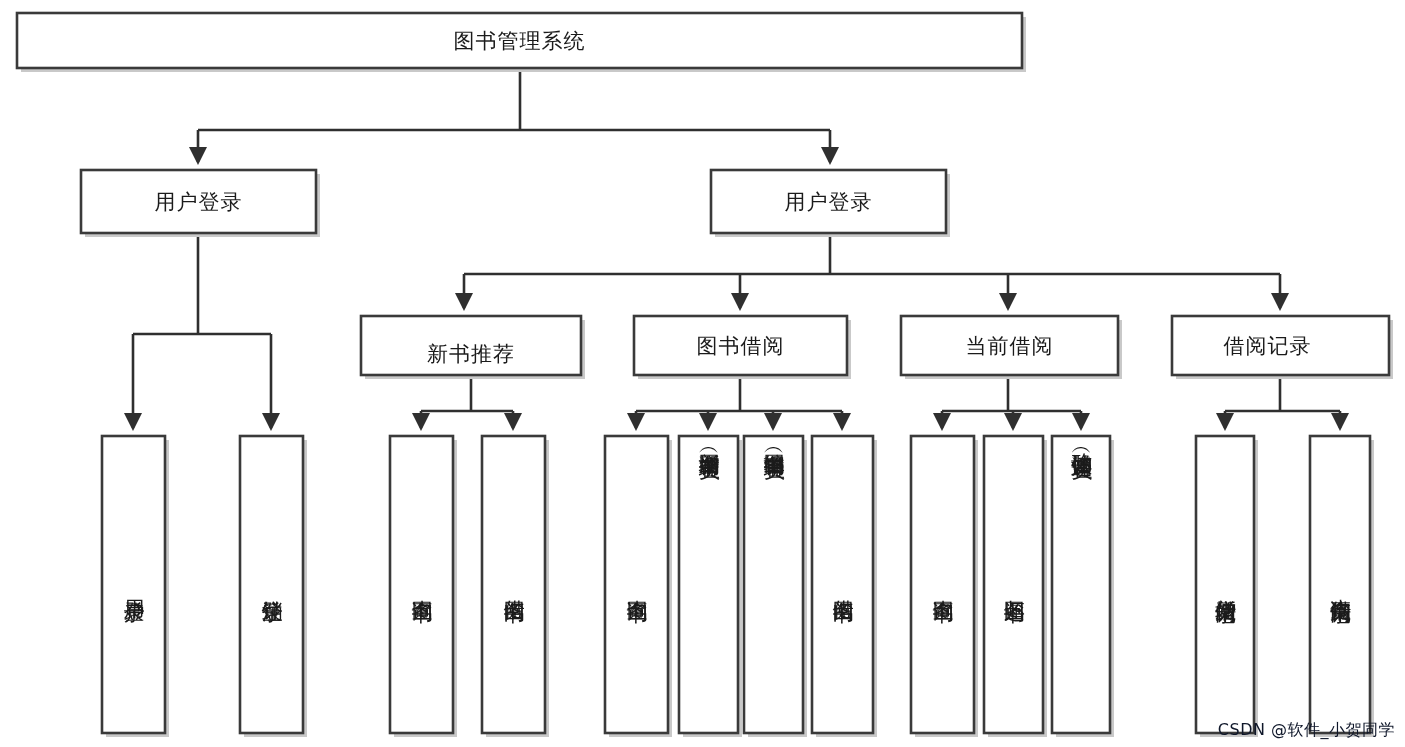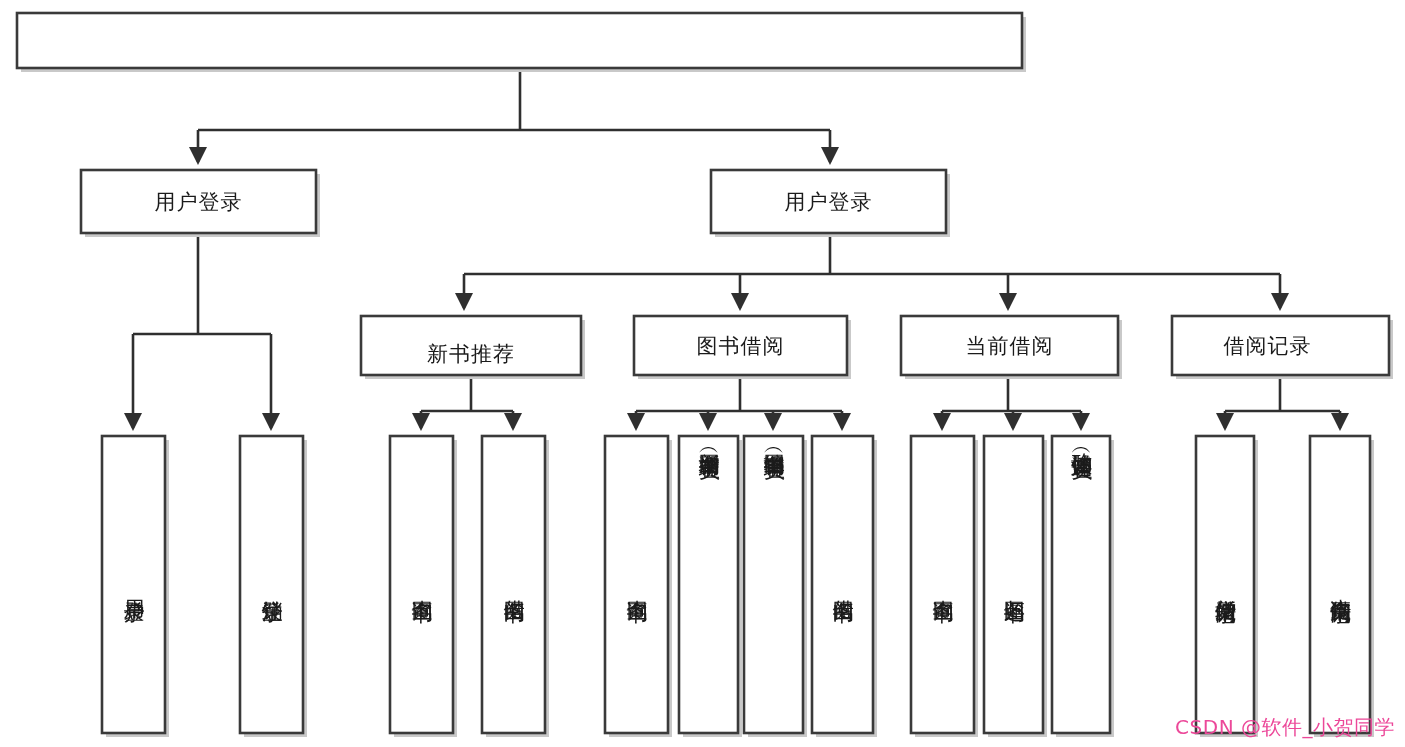--- a/index.html
+++ b/index.html
@@ -73,22 +73,22 @@
     font-size: 21px;
     color: #1b1b1b;
     letter-spacing: 1px;
     white-space: nowrap;
   }
   #watermark {
     position: absolute;
     right: 10px;
     bottom: 6px;
     font-family: "DejaVu Sans", "Liberation Sans", sans-serif;
-    font-size: 20px;
-    color: #ec4899;
+    font-size: 16px;
+    color: #0f172a;
     white-space: nowrap;
     letter-spacing: 0.5px;
     text-align: right;
   }
 </style>
 </head>
 <body>
 
 <div id="diagram-root">
 
@@ -197,20 +197,23 @@
       <rect class="node-box" x="984" y="436" width="59" height="297"></rect>
       <rect class="node-shadow" x="1056" y="440" width="58" height="297"></rect>
       <rect class="node-box" x="1052" y="436" width="58" height="297"></rect>
       <rect class="node-shadow" x="1200" y="440" width="58" height="297"></rect>
       <rect class="node-box" x="1196" y="436" width="58" height="297"></rect>
       <rect class="node-shadow" x="1314" y="440" width="60" height="297"></rect>
       <rect class="node-box" x="1310" y="436" width="60" height="297"></rect>
     </g>
   </svg>
 
+  <div class="htext-wrap" style="left:17px; top:13px; width:1005px; height:55px;">
+    <span class="htext">图书管理系统</span>
+  </div>
 
   <div class="htext-wrap" style="left:81px; top:170px; width:235px; height:63px;">
     <span class="htext">用户登录</span>
   </div>
   <div class="htext-wrap" style="left:711px; top:170px; width:235px; height:63px;">
     <span class="htext">用户登录</span>
   </div>
 
   <div class="htext-wrap" style="left:361px; top:316px; width:220px; height:75px;">
     <span class="htext">新书推荐</span>

